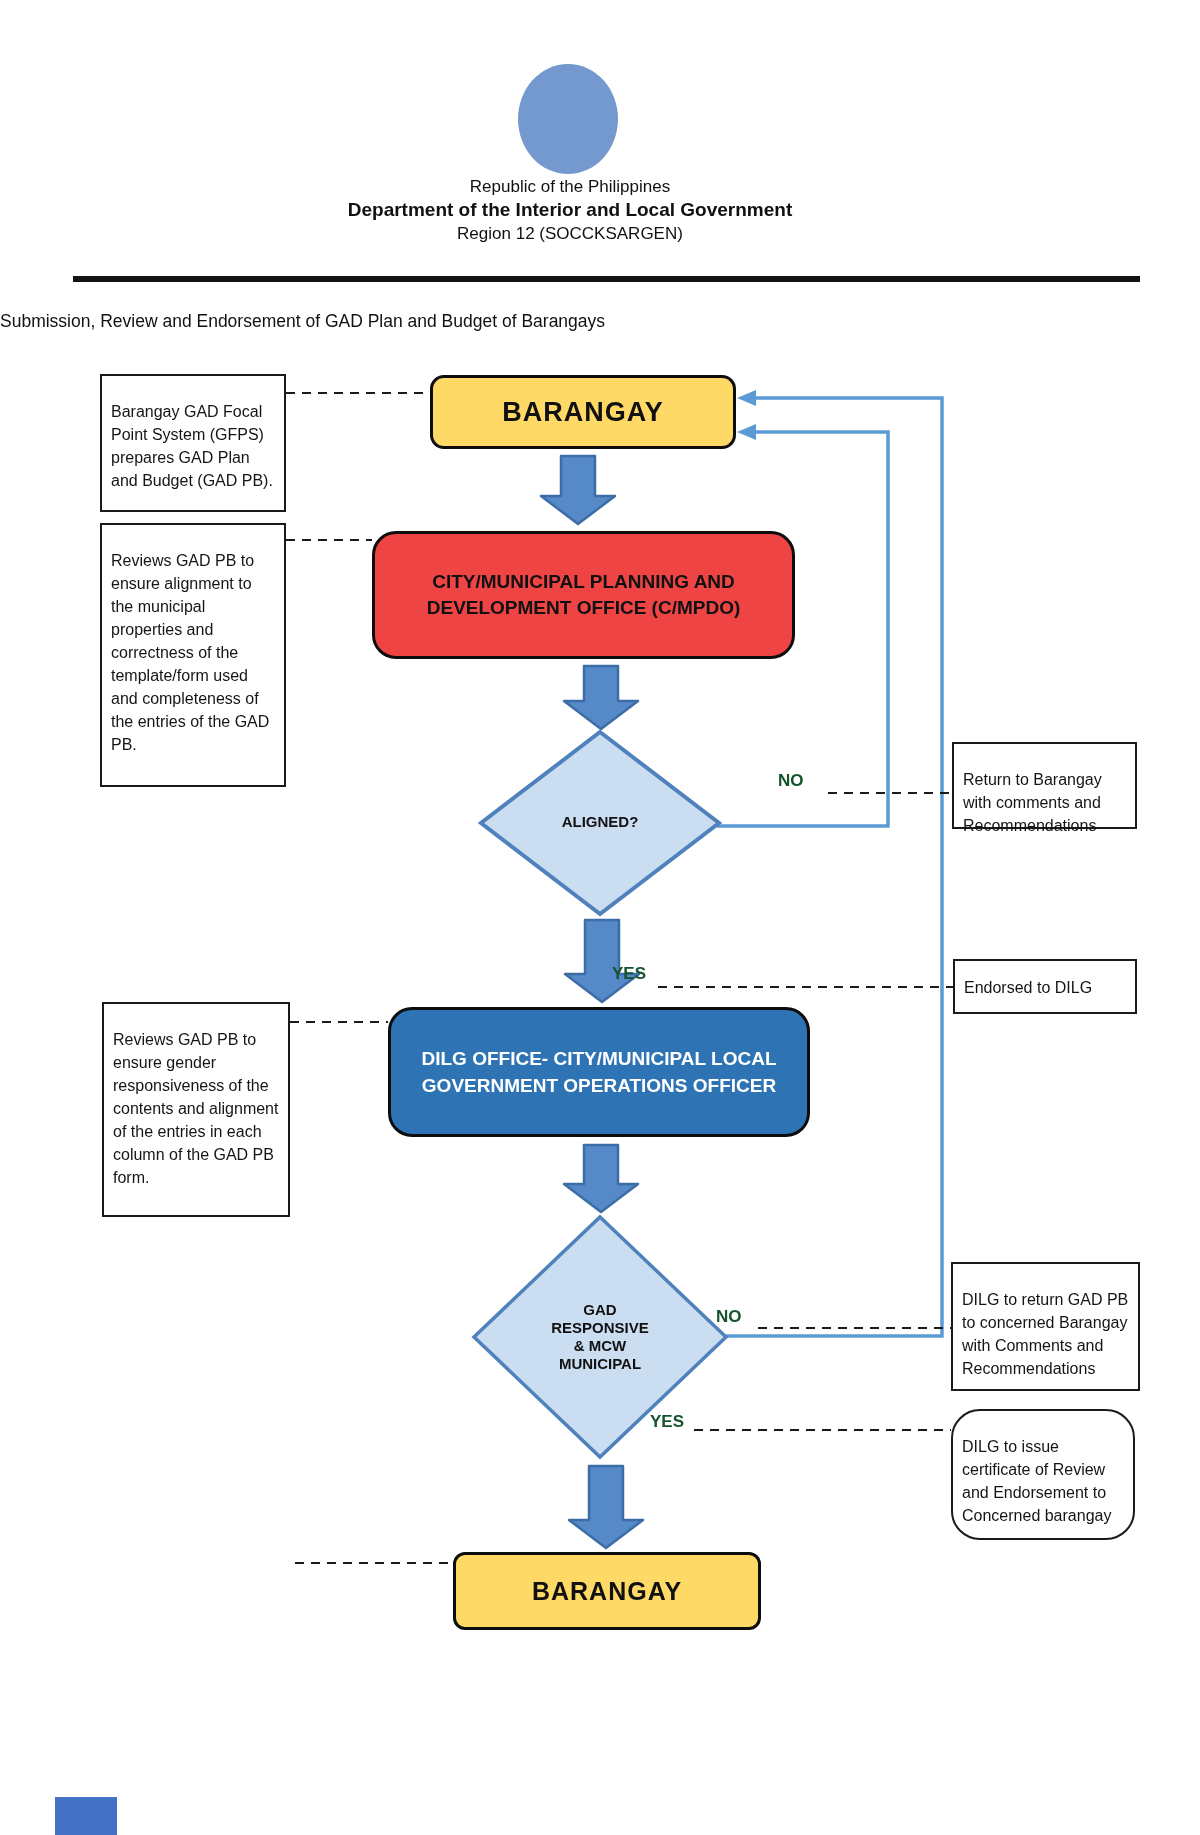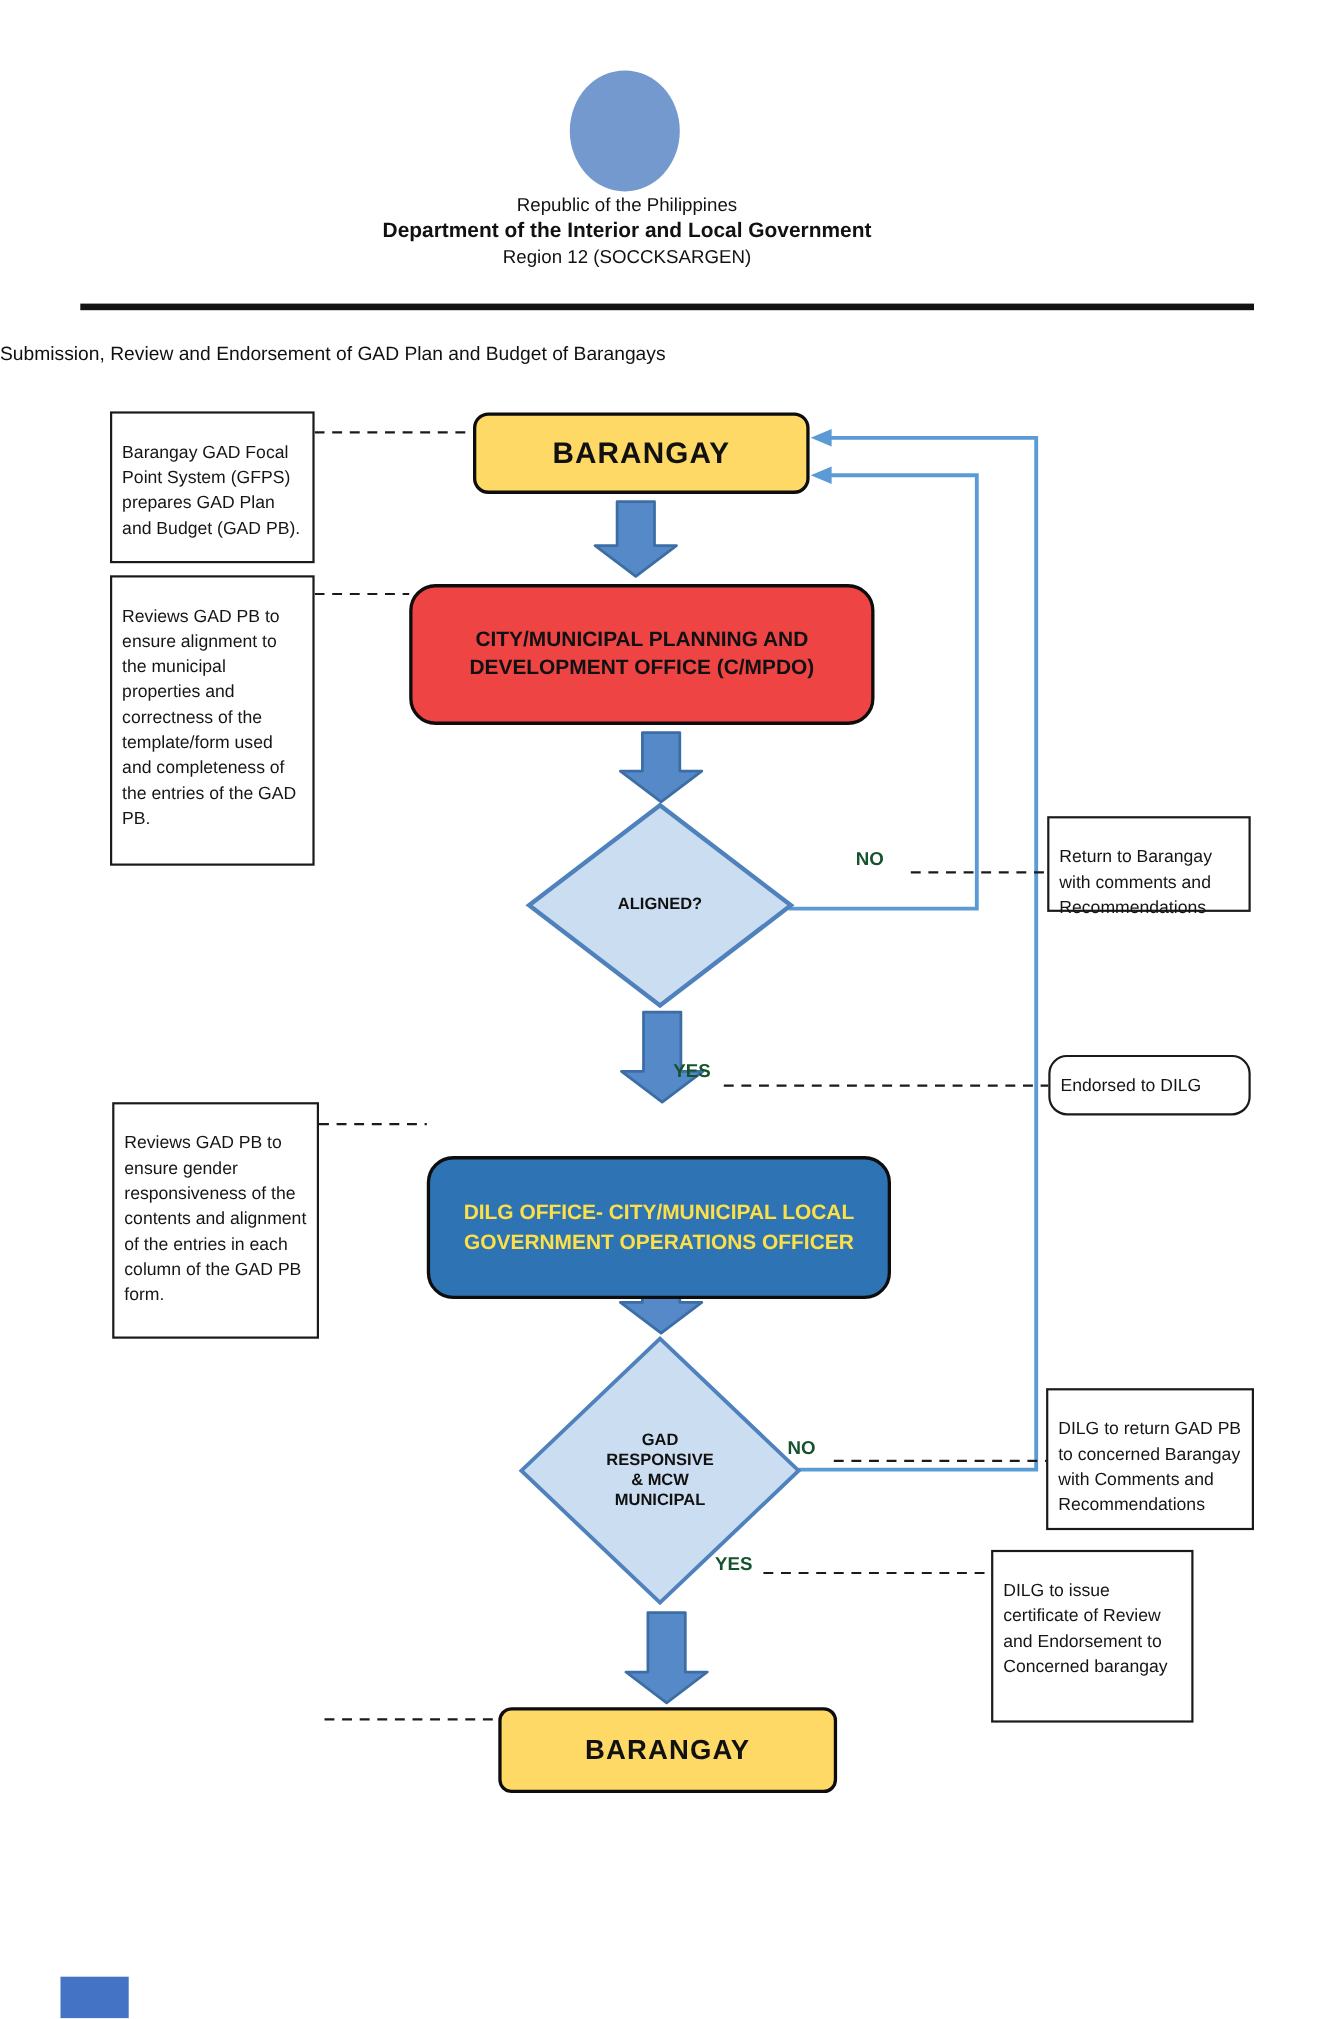--- a/index.html
+++ b/index.html
@@ -17,39 +17,39 @@
   .hdr .l3{font-size:17px;line-height:23px;}
   .rule{position:absolute;left:73px;top:276px;width:1067px;height:6px;background:#131313;z-index:2;}
   .ptitle{position:absolute;left:0;top:311px;width:1192px;text-align:left;font-size:17.5px;font-weight:normal;z-index:2;}
 
   
   .node{position:absolute;display:flex;align-items:center;justify-content:center;text-align:center;
         border:3.5px solid #0d0d0d;box-sizing:border-box;z-index:2;font-weight:bold;}
   .n-yellow-top{left:430px;top:375px;width:306px;height:74px;background:#FFD966;border-radius:14px;font-size:27px;letter-spacing:1px;}
   .n-green{left:372px;top:531px;width:423px;height:128px;background:#ef4444;border-radius:24px;font-size:19px;line-height:26px;}
   .n-green .inner{width:350px;}
-  .n-dilg{left:388px;top:1007px;width:422px;height:130px;background:#2E74B5;border-radius:24px;font-size:19px;line-height:27px;color:#fde047;margin-top:44px;}
+  .n-dilg{left:388px;top:1007px;width:422px;height:130px;background:#2E74B5;border-radius:24px;font-size:19px;line-height:27px;color:#ffffff;}
   .n-dilg .inner{width:382px;}
   .n-yellow-bottom{left:453px;top:1552px;width:308px;height:78px;background:#FFD966;border-radius:12px;font-size:25px;letter-spacing:1px;}
 
   .diamond-label{position:absolute;text-align:center;font-weight:bold;font-size:15px;line-height:18px;z-index:2;}
   .dl1{left:520px;top:813px;width:160px;}
   .dl2{left:520px;top:1301px;width:160px;}
 
   
   .note{position:absolute;background:#fff;border:2px solid #1a1a1a;box-sizing:border-box;
         font-size:16px;line-height:23px;padding:24px 9px;z-index:2;color:#151515;}
   .n1{left:100px;top:374px;width:186px;height:138px;}
   .n2{left:100px;top:523px;width:186px;height:264px;}
   .n3{left:102px;top:1002px;width:188px;height:215px;}
   .n4{left:108px;top:1547px;width:187px;height:156px;}
   .r1{left:952px;top:742px;width:185px;height:87px;}
-  .r2{left:953px;top:959px;width:184px;height:55px;padding-top:15px;border-radius:17px;}
+  .r2{left:953px;top:959px;width:184px;height:55px;padding-top:15px;}
   .r3{left:951px;top:1262px;width:189px;height:129px;}
-  .r4{left:901px;top:1409px;width:184px;height:157px;}
+  .r4{left:951px;top:1409px;width:184px;height:131px;border-radius:29px;}
 
   .branch{position:absolute;color:#14532d;font-weight:bold;font-size:17px;z-index:3;}
   .bl-no1{left:778px;top:771px;}
   .bl-yes1{left:612px;top:964px;}
   .bl-no2{left:716px;top:1307px;}
   .bl-yes2{left:650px;top:1412px;}
 
   .corner-shape{position:absolute;left:55px;top:1797px;width:62px;height:38px;background:#4472C4;z-index:2;}
 
   .dash{stroke:#1a1a1a;stroke-width:2;stroke-dasharray:9 7;}

